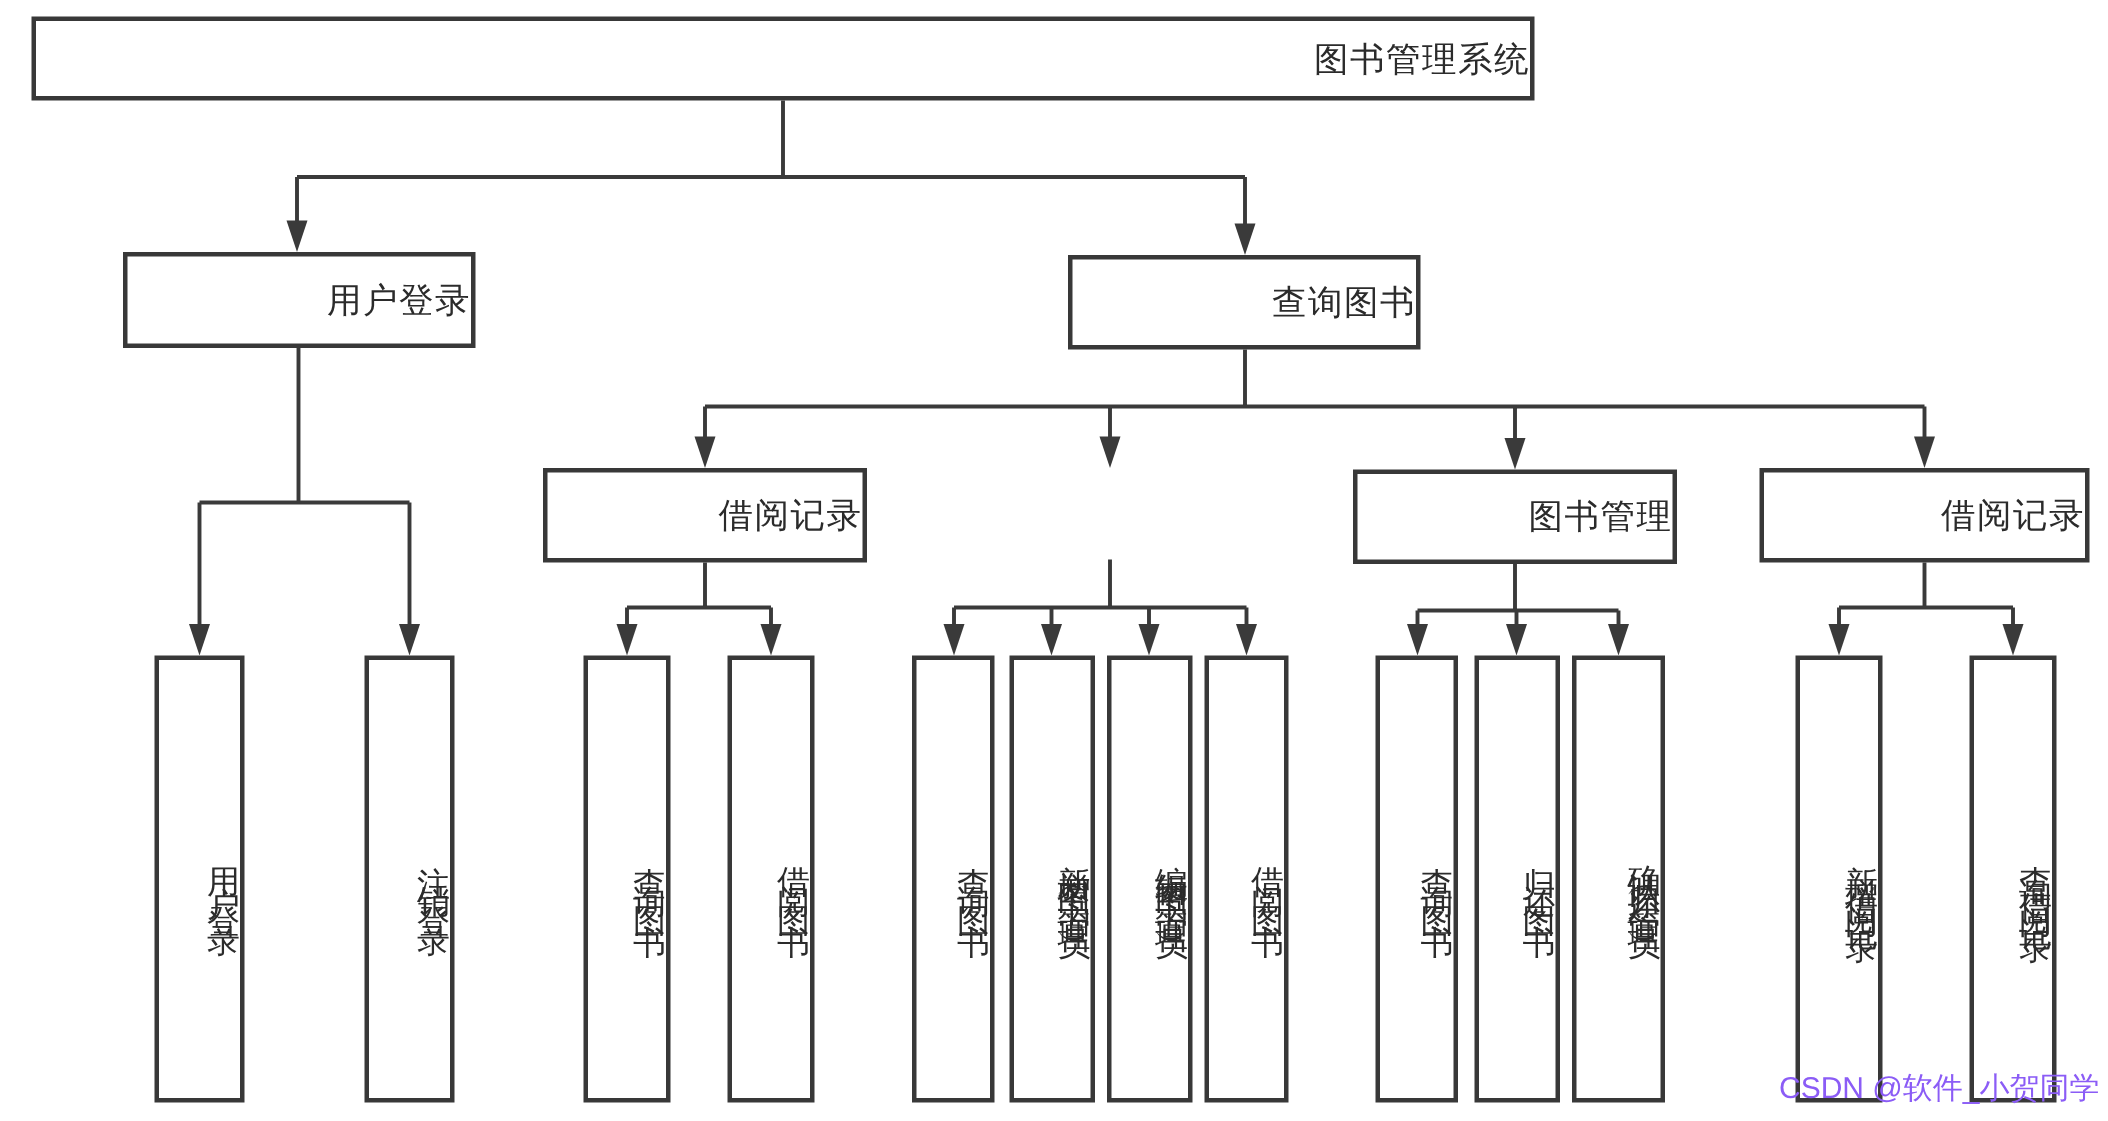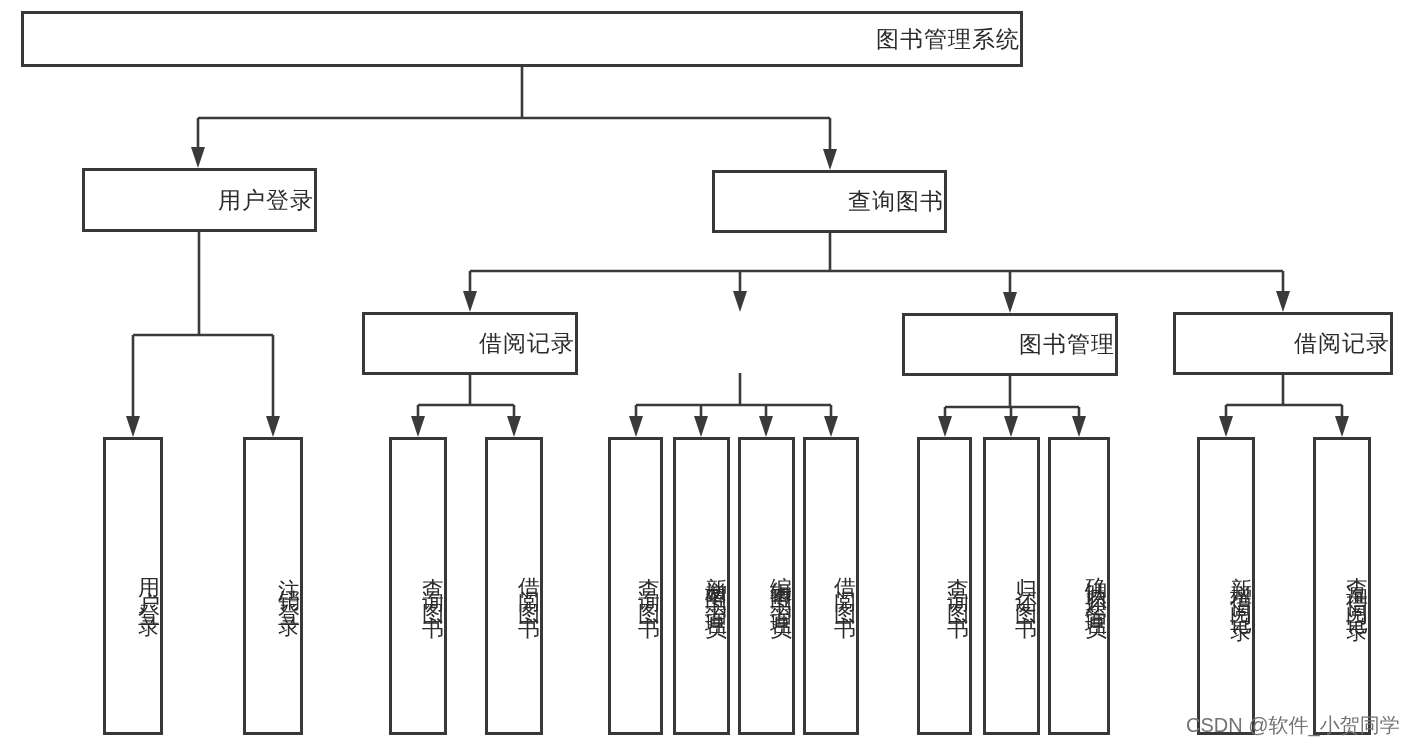--- a/index.html
+++ b/index.html
@@ -17,21 +17,21 @@
   .leaf{top:437px;height:298px;}
   .vlbl{
     writing-mode:vertical-rl;text-orientation:mixed;
     font-size:22px;line-height:1;white-space:nowrap;
   }
   .sp-lg .vlbl{letter-spacing:13px;}
   .sp-md .vlbl{letter-spacing:9px;}
   .sp-sm .vlbl{letter-spacing:6px;}
   .watermark{
     position:absolute;left:1186px;top:712px;z-index:5;
-    font-size:20px;color:#737373;white-space:nowrap;
+    font-size:20px;color:#8b5cf6;white-space:nowrap;
   }
 </style>
 </head>
 <body>
 
 <div id="stage">
 
   <svg class="wires" width="1405" height="747" viewBox="0 0 1405 747">
     <g stroke="#3a3a3a" stroke-width="2.6" fill="none">
 

